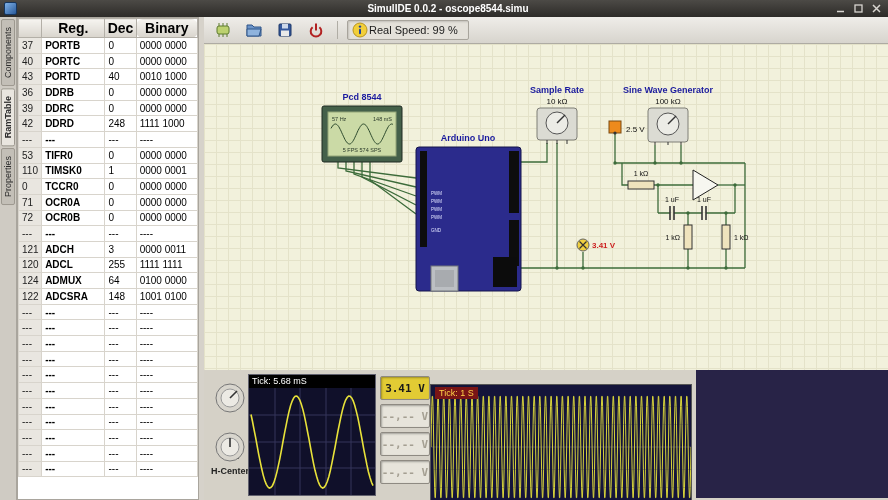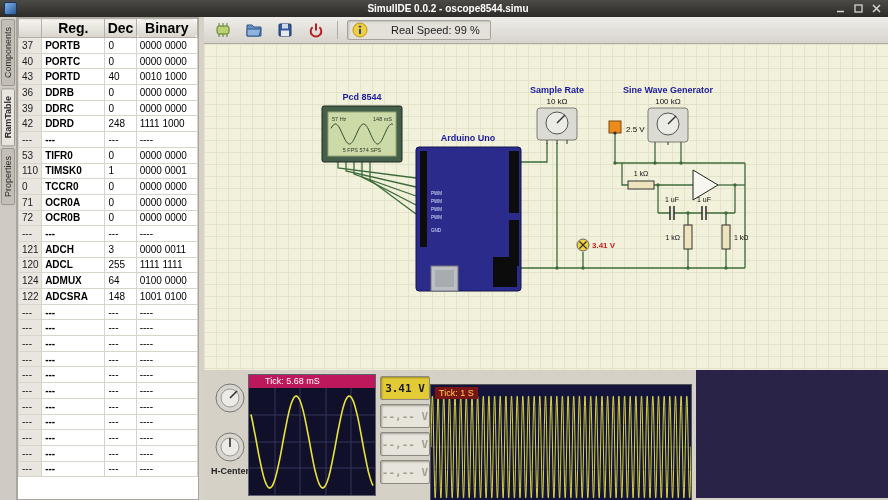--- a/index.html
+++ b/index.html
@@ -37,40 +37,40 @@
   td.c3,th.c3{width:58px;border-radius:7px;}
 
   
   .main{position:absolute;left:204px;top:17px;right:0;bottom:0;}
   .toolbar{position:absolute;left:0;right:0;top:0;height:27px;
     background:linear-gradient(#efede9,#d7d4cd);border-bottom:1px solid #aeaba3;
     display:flex;align-items:center;gap:7px;padding-left:7px;box-sizing:border-box;}
   .tool-btn{width:22px;height:22px;display:flex;align-items:center;justify-content:center;
     border:1px solid transparent;border-radius:2px;}
   .tb-sep{width:1px;height:18px;background:#b0ada5;margin:0 2px;}
-  .speed-box{display:flex;align-items:center;gap:23px;border:1px solid #a8a49c;
+  .speed-box{display:flex;align-items:center;gap:1px;border:1px solid #a8a49c;
     background:#e4e1da;box-shadow:inset 1px 1px 2px rgba(0,0,0,.15);
     padding:2px 10px 2px 4px;height:20px;box-sizing:border-box;border-radius:2px;}
   .speed-text{font-size:11px;color:#1c1c1c;}
 
   
   .canvas{position:absolute;left:0;right:0;top:27px;height:326px;background-color:#f2f1dc;
     background-image:linear-gradient(#e4e2c9 1px,transparent 1px),
                      linear-gradient(90deg,#e4e2c9 1px,transparent 1px);
     background-size:12px 12px;overflow:hidden;}
   .canvas svg{position:absolute;left:0;top:0;}
   .canvas svg text{font-family:"Liberation Sans",sans-serif;}
 
   
   .bottom{position:absolute;left:0;right:0;top:353px;bottom:0;background:#d5d1c7;}
   .knob{position:absolute;width:32px;height:32px;}
   .knob-label{position:absolute;font-size:9px;font-weight:bold;color:#222;text-align:center;width:56px;}
   .scope{position:absolute;left:44px;top:4px;width:128px;height:122px;background:#10102a;
     border:1px solid #61616e;box-sizing:border-box;}
-  .scope-header{height:13px;background:#be185d;color:#fff;font-size:9px;line-height:13px;padding-left:16px;}
+  .scope-header{height:13px;background:#000000;color:#fff;font-size:9px;line-height:13px;padding-left:3px;}
   .chan{position:absolute;left:176px;width:48px;height:22px;border:1px solid #8e8a82;
     box-shadow:inset 1px 1px 2px rgba(0,0,0,.3);display:flex;align-items:center;justify-content:center;
     font-family:"DejaVu Sans Mono",monospace;font-size:11px;font-weight:bold;border-radius:2px;}
   .chan.on{background:#e2cb34;color:#1a1a1a;}
   .chan.off{background:#e7e4db;color:#a49f92;}
   .plotter{position:absolute;left:226px;top:2px;width:262px;height:125px;background:#14143a;
     border:1px solid #555;box-sizing:border-box;overflow:hidden;margin-top:12px;}
   .plotter-label{position:absolute;left:4px;top:2px;background:#7a1515;color:#ffd34a;
     font-size:9px;padding:1px 4px;z-index:2;}
   .darkpanel{position:absolute;left:492px;top:0;width:192px;height:128px;background:#282347;}

